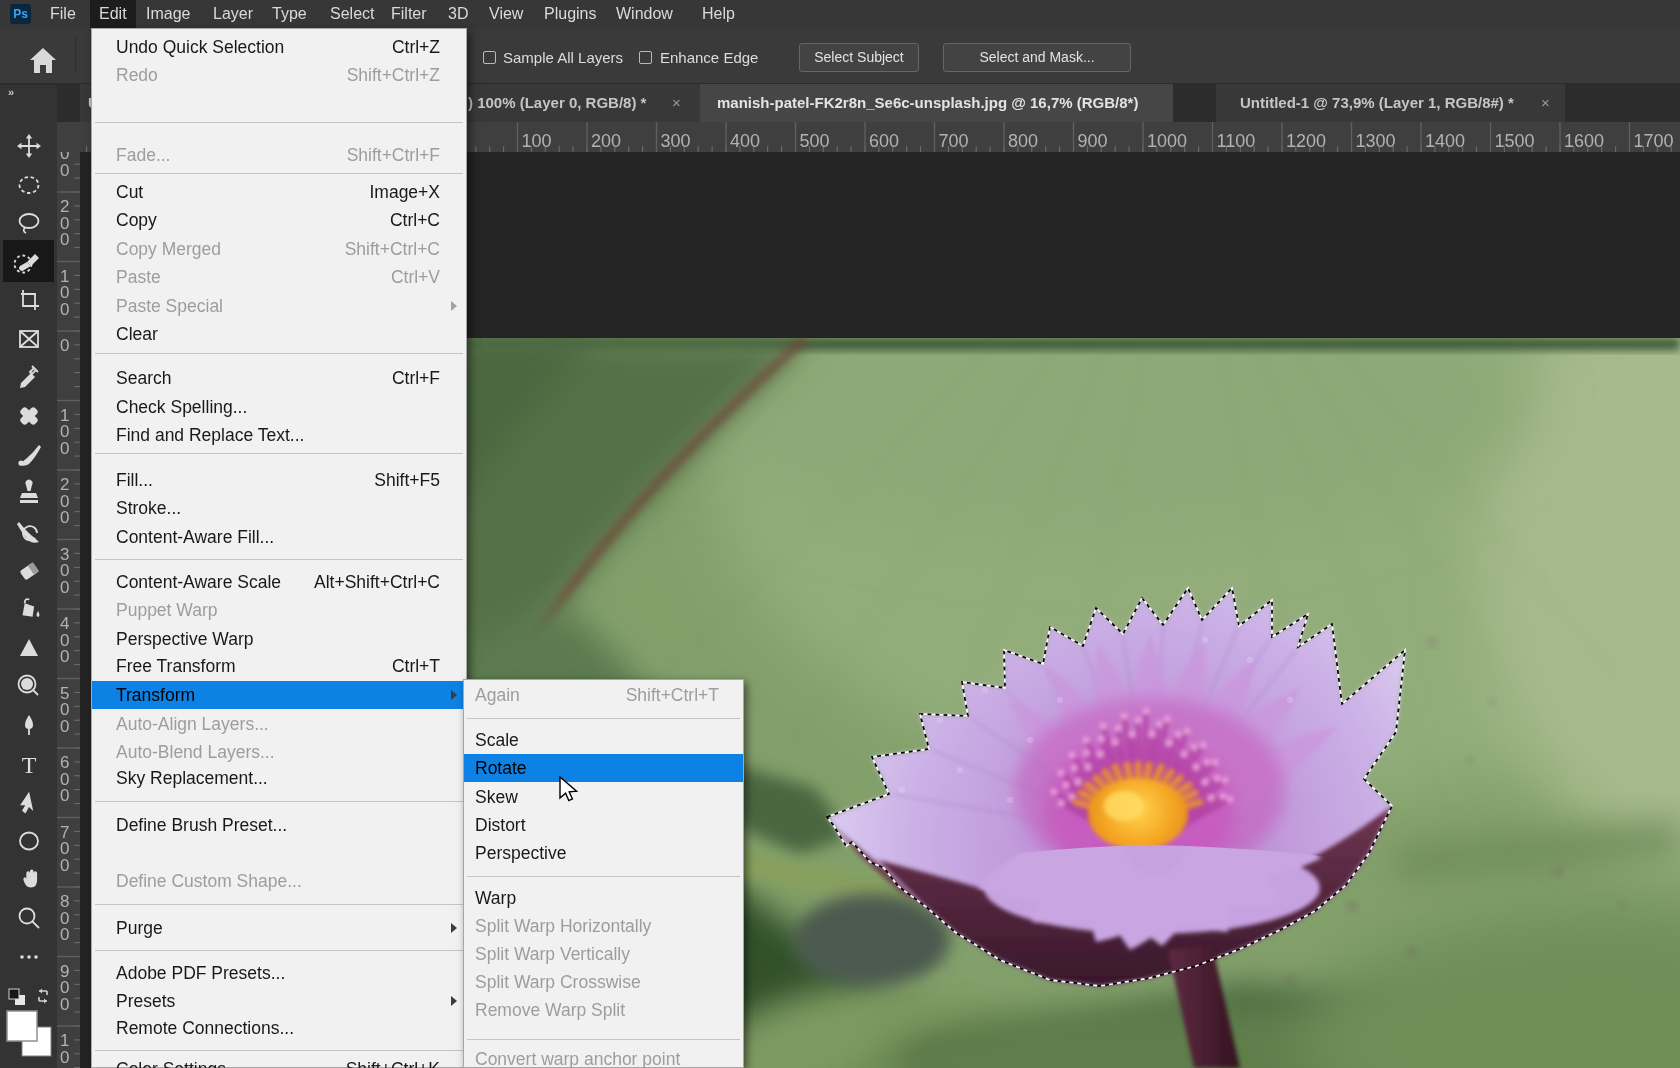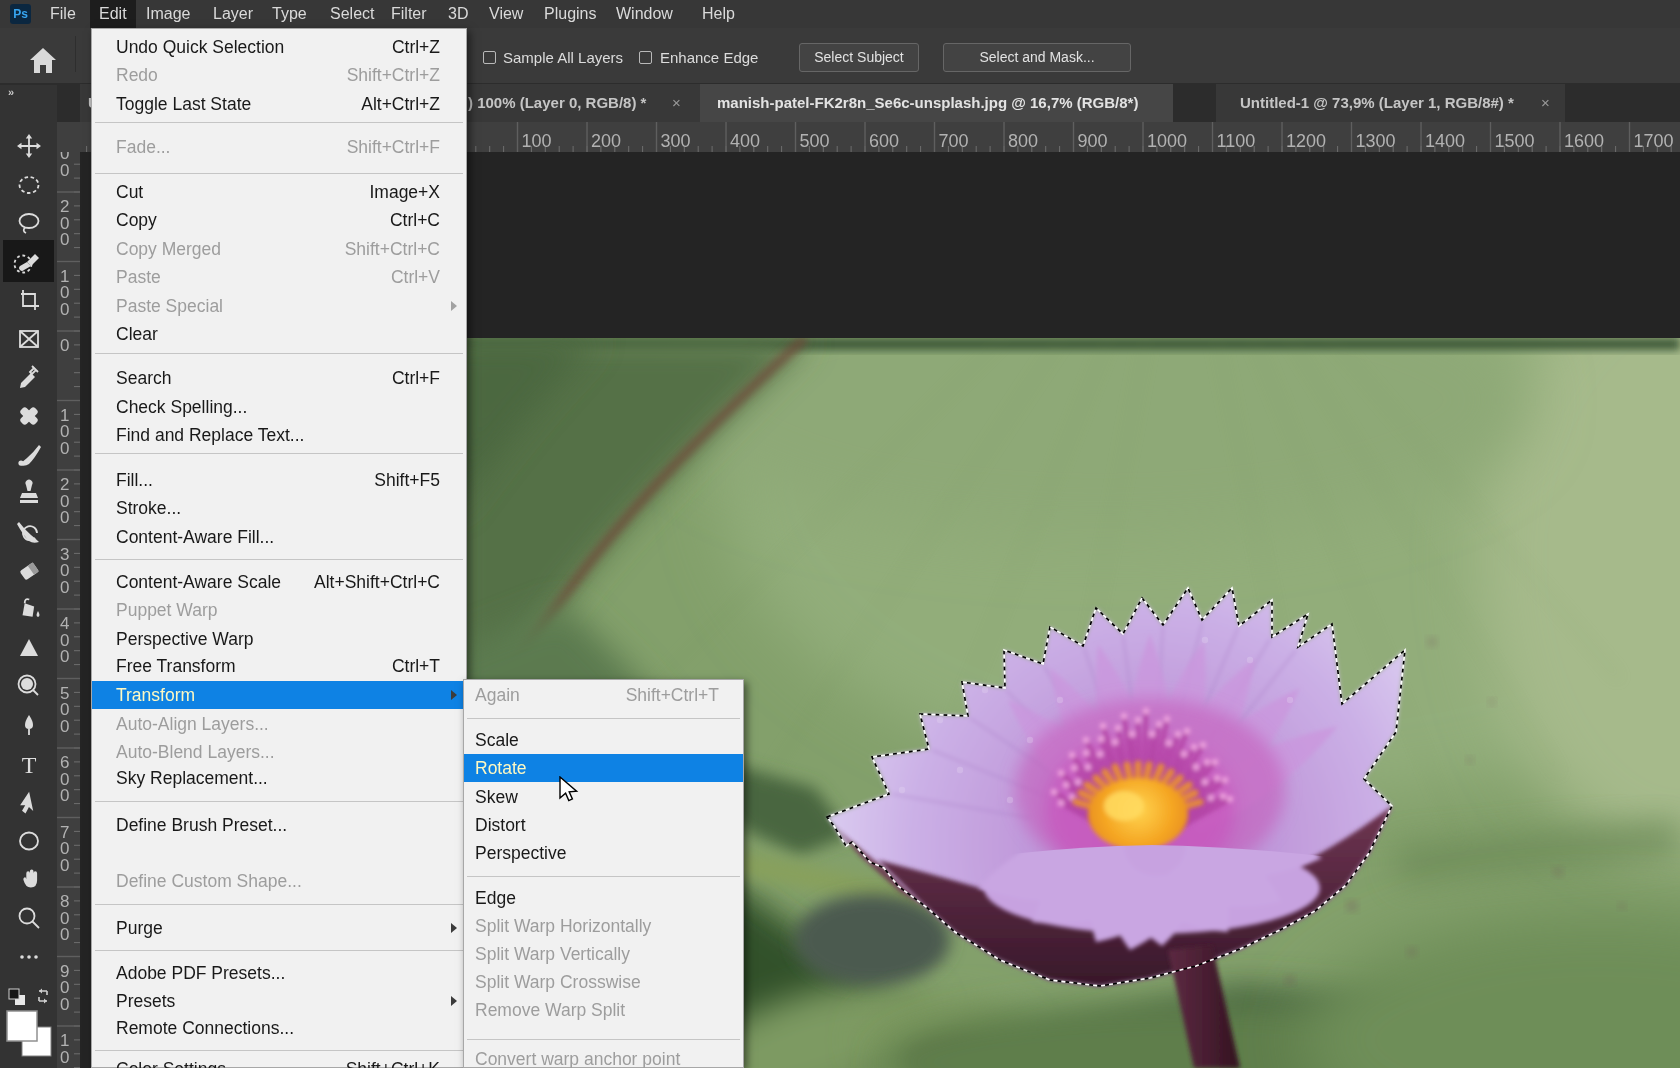--- a/index.html
+++ b/index.html
@@ -23,21 +23,21 @@
 .tab .x {color:#9a9a9a;font-weight:400}
 #toolbar {position:absolute;left:0;top:85px;width:57px;height:983px;background:#333;z-index:5}
 #tchev {position:absolute;left:8px;top:86px;color:#c9c9c9;font-size:11px;font-weight:bold;
   letter-spacing:-1px;z-index:6}
 .pmenu {position:absolute;background:#f1f1f1;border:1px solid #a7a7a7;z-index:10;
   box-shadow:3px 3px 8px rgba(0,0,0,0.5)}
 .it {position:absolute;left:0;right:0;height:28px;line-height:28px;font-size:17.5px;color:#191919;
   padding-left:24px;padding-right:26px}
 .it .sc {float:right}
 .dis {color:#9d9d9d}
-.hl {background:#0e82e4;color:#fef9c3}
+.hl {background:#0e82e4;color:#000000}
 .sep {position:absolute;left:3px;right:3px;height:1px;background:#c5c5c5}
 .arr {position:absolute;right:9px;top:9px;width:0;height:0;border-left:6px solid #3c3c3c;
   border-top:5px solid transparent;border-bottom:5px solid transparent}
 .dis .arr {border-left-color:#a2a2a2}
 #editmenu {left:91px;top:28px;width:376px;height:1040px}
 #submenu {left:463px;top:679px;width:281px;height:389px}
 #submenu .it {padding-left:11px;padding-right:24px}
 #cursor {position:absolute;left:558px;top:776px;z-index:20}
 </style></head>
 <body>
@@ -519,23 +519,22 @@
         <path d="M39 906 h8 M47 906 v4 M47 916 h-8 M39 916 v-4" stroke="#cfcfcf" fill="none" stroke-width="1.6"></path>
         <path d="M39 906 l3 -2.5 v5 Z M47 916 l-3 -2.5 v5 Z" fill="#cfcfcf"></path>
       </g>
       <rect x="22" y="942" width="29" height="29" fill="#fff" stroke="#808080"></rect>
       <rect x="7" y="926" width="30" height="30" fill="#fff" stroke="#909090" stroke-width="1.5"></rect>
     </svg>
 <div id="tchev">»</div>
 <div class="pmenu" id="editmenu">
       <div class="it " style="top:4px">Undo Quick Selection<span class="sc">Ctrl+Z</span></div>
       <div class="it dis" style="top:32px">Redo<span class="sc">Shift+Ctrl+Z</span></div>
-      <div class="it " style="top:61px">Toggle Last State<span class="sc">Alt+Ctrl+Z</span></div>
       <div class="sep" style="top:93px"></div>
-      <div class="it dis" style="top:104px">Fade...<span class="sc">Shift+Ctrl+F</span></div>
+      <div class="it dis" style="top:112px">Fade...<span class="sc">Shift+Ctrl+F</span></div>
       <div class="sep" style="top:144px"></div>
       <div class="it " style="top:149px">Cut<span class="sc">Image+X</span></div>
       <div class="it " style="top:177px">Copy<span class="sc">Ctrl+C</span></div>
       <div class="it dis" style="top:206px">Copy Merged<span class="sc">Shift+Ctrl+C</span></div>
       <div class="it dis" style="top:234px">Paste<span class="sc">Ctrl+V</span></div>
       <div class="it dis" style="top:263px">Paste Special<span class="arr"></span></div>
       <div class="it " style="top:291px">Clear</div>
       <div class="sep" style="top:324px"></div>
       <div class="it " style="top:335px">Search<span class="sc">Ctrl+F</span></div>
       <div class="it " style="top:364px">Check Spelling...</div>
@@ -567,21 +566,21 @@
     </div>
 <div class="pmenu" id="submenu">
       <div class="it dis" style="top:1px">Again<span class="sc">Shift+Ctrl+T</span></div>
       <div class="sep" style="top:38px"></div>
       <div class="it " style="top:46px">Scale</div>
       <div class="it hl" style="top:74px">Rotate</div>
       <div class="it " style="top:103px">Skew</div>
       <div class="it " style="top:131px">Distort</div>
       <div class="it " style="top:159px">Perspective</div>
       <div class="sep" style="top:196px"></div>
-      <div class="it " style="top:204px">Edge</div>
+      <div class="it " style="top:204px">Warp</div>
       <div class="it dis" style="top:232px">Split Warp Horizontally</div>
       <div class="it dis" style="top:260px">Split Warp Vertically</div>
       <div class="it dis" style="top:288px">Split Warp Crosswise</div>
       <div class="it dis" style="top:316px">Remove Warp Split</div>
       <div class="sep" style="top:359px"></div>
       <div class="it dis" style="top:365px">Convert warp anchor point</div>
     </div>
 <svg id="cursor" width="24" height="30">
   <path d="M2 1 L2 22 L7.6 17.2 L10.8 24.6 L14.4 23 L11.2 15.8 L18.6 15.2 Z" fill="#fff" stroke="#000" stroke-width="1.4"></path>
 </svg>

